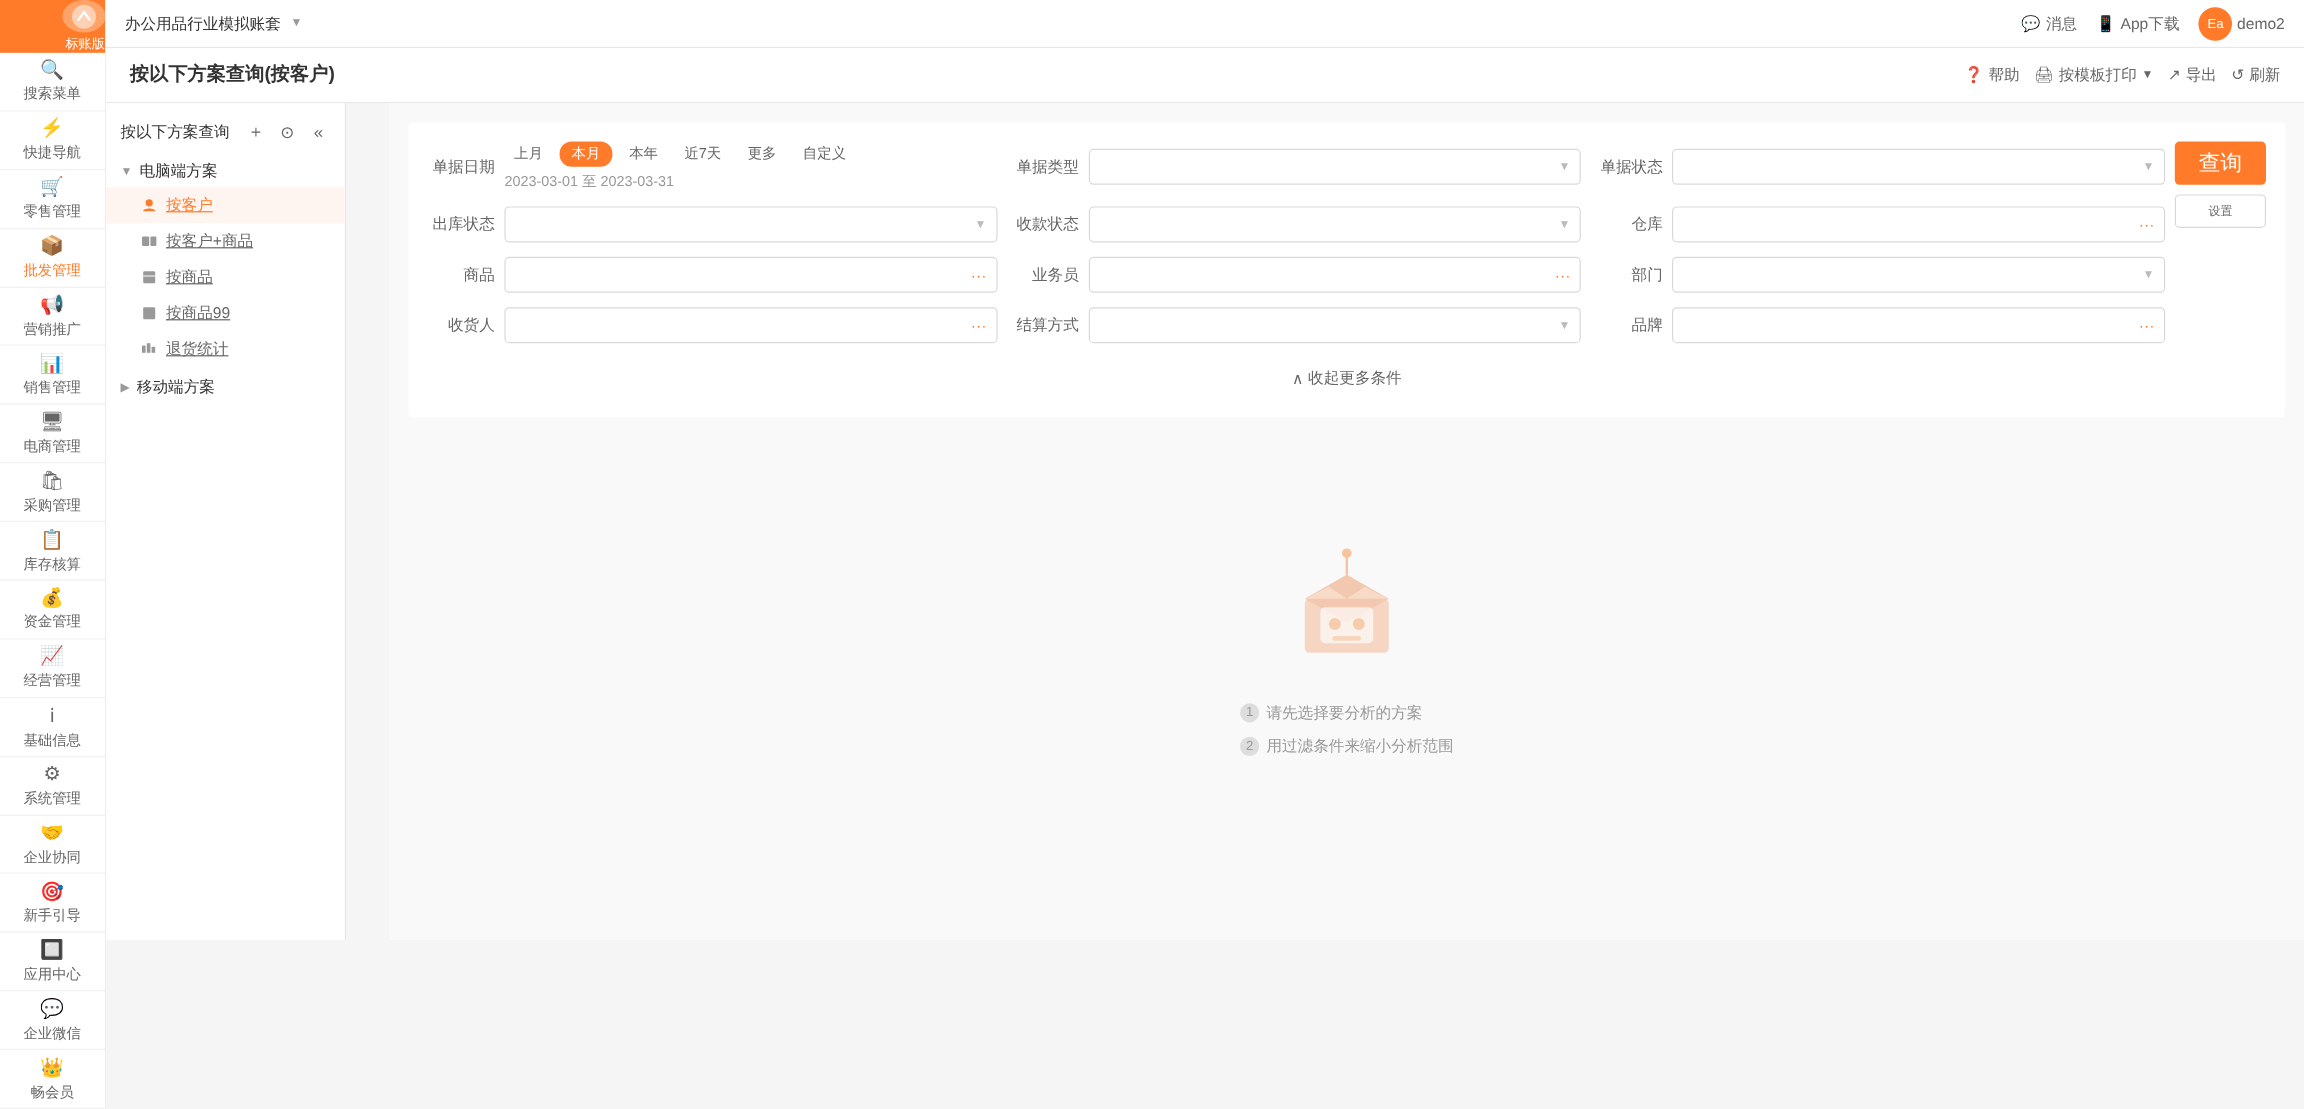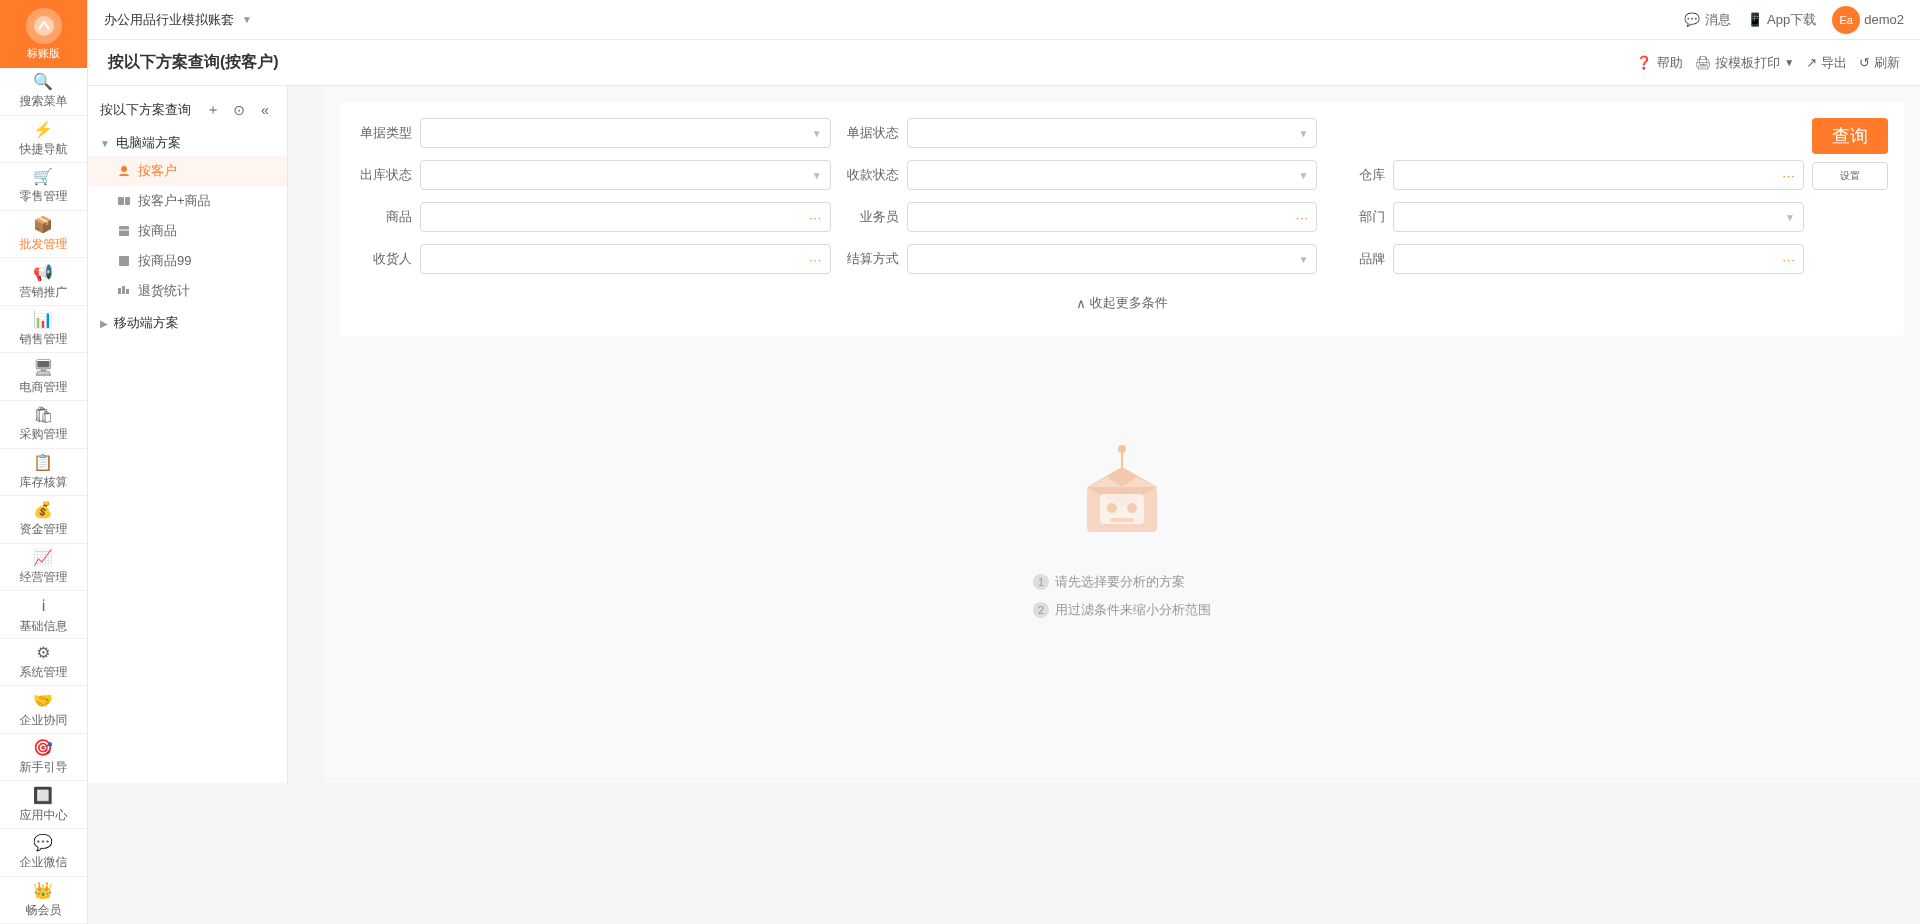--- a/index.html
+++ b/index.html
@@ -1,20 +1,20 @@
 <!DOCTYPE html>
 <html><head>
   <meta charset="utf-8">
   <style>
     * { margin: 0; padding: 0; box-sizing: border-box; }
     body { font-family: 'Microsoft YaHei', Arial, sans-serif; font-size: 13px; background: #f5f5f5; color: #333; width: 1920px; height: 924px; overflow: hidden; display: flex; }
 
     
     .sidebar { width: 88px; background: #fff; display: flex; flex-direction: column; align-items: center; border-right: 1px solid #e8e8e8; height: 924px; overflow-y: auto; }
-    .logo { width: 88px; height: 68px; background: #ff7b29; display: flex; flex-direction: column; align-items: center; justify-content: center; color: #fff; font-size: 11px; flex-shrink: 0; }
+    .logo { width: 88px; height: 44px; background: #ff7b29; display: flex; flex-direction: column; align-items: flex-end; justify-content: center; color: #fff; font-size: 11px; flex-shrink: 0; }
     .logo-icon { width: 36px; height: 36px; background: rgba(255,255,255,0.3); border-radius: 50%; display: flex; align-items: center; justify-content: center; margin-bottom: 2px; }
     .sidebar-menu-item { width: 88px; height: 50px; display: flex; flex-direction: column; align-items: center; justify-content: center; cursor: pointer; font-size: 12px; color: #666; border-bottom: 1px solid #f0f0f0; }
     .sidebar-menu-item .icon { font-size: 16px; margin-bottom: 2px; }
     .sidebar-menu-item.active { color: #ff7b29; }
 
     
     .main { flex: 1; display: flex; flex-direction: column; height: 783px; overflow: hidden; }
 
     
     .top-header { height: 40px; background: #fff; display: flex; align-items: center; padding: 0 16px; border-bottom: 1px solid #e8e8e8; justify-content: space-between; flex-shrink: 0; }
@@ -44,21 +44,21 @@
     .content-body { display: flex; height: calc(924px - 40px - 40px - 48px); gap: 36px; }
 
     
     .filter-panel { width: 200px; background: #fff; border-right: 1px solid #e8e8e8; padding: 8px 0; flex-shrink: 0; overflow-y: auto; }
     .filter-panel-header { display: flex; align-items: center; justify-content: space-between; padding: 6px 12px; font-size: 13px; color: #333; }
     .filter-panel-actions { display: flex; gap: 6px; }
     .filter-action-icon { width: 20px; height: 20px; display: flex; align-items: center; justify-content: center; cursor: pointer; color: #666; font-size: 14px; }
     .scheme-group { margin-top: 4px; }
     .scheme-group-header { display: flex; align-items: center; padding: 4px 12px; font-size: 13px; color: #333; cursor: pointer; }
     .scheme-group-header .arrow { margin-right: 6px; font-size: 10px; color: #999; }
-    .scheme-item { display: flex; align-items: center; padding: 6px 12px 6px 28px; font-size: 13px; color: #666; cursor: pointer; gap: 6px; }
+    .scheme-item { display: flex; align-items: center; padding: 6px 12px 6px 28px; font-size: 13px; color: #666; cursor: pointer; gap: 6px; text-decoration: underline; }
     .scheme-item.active { color: #ff7b29; background: #fff5f0; }
     .scheme-item .scheme-icon { width: 16px; height: 16px; display: flex; align-items: center; justify-content: center; font-size: 12px; }
 
     
     .main-panel { flex: 1; padding: 16px; overflow-y: auto; background: #f9f9f9; }
 
     
     .filter-form { background: #fff; padding: 16px; border-radius: 4px; margin-bottom: 16px; }
     .filter-row { display: grid; grid-template-columns: repeat(3, 1fr); gap: 12px; margin-bottom: 12px; }
     .filter-item { display: flex; align-items: center; gap: 8px; }
@@ -303,20 +303,34 @@
         </div>
       </div>
 
       <div class="main-panel">
         <div class="filter-form">
           <div class="filter-row-with-btn">
             <div class="filter-grid">
 
               <div class="filter-row">
 
+                <div class="filter-item">
+                  <span class="filter-label">单据日期</span>
+                  <div style="flex:1; display:flex; flex-direction:column; gap:4px;">
+                    <div class="date-filter">
+                      <span class="date-btn">上月</span>
+                      <span class="date-btn active">本月</span>
+                      <span class="date-btn">本年</span>
+                      <span class="date-btn">近7天</span>
+                      <span class="date-btn">更多</span>
+                      <span class="date-btn">自定义</span>
+                    </div>
+                    <div class="date-range">2023-03-01 至 2023-03-31</div>
+                  </div>
+                </div>
 
                 <div class="filter-item">
                   <span class="filter-label">单据类型</span>
                   <div class="filter-control">
                     <span class="placeholder"></span>
                     <span class="arrow">▼</span>
                   </div>
                 </div>
 
                 <div class="filter-item">

